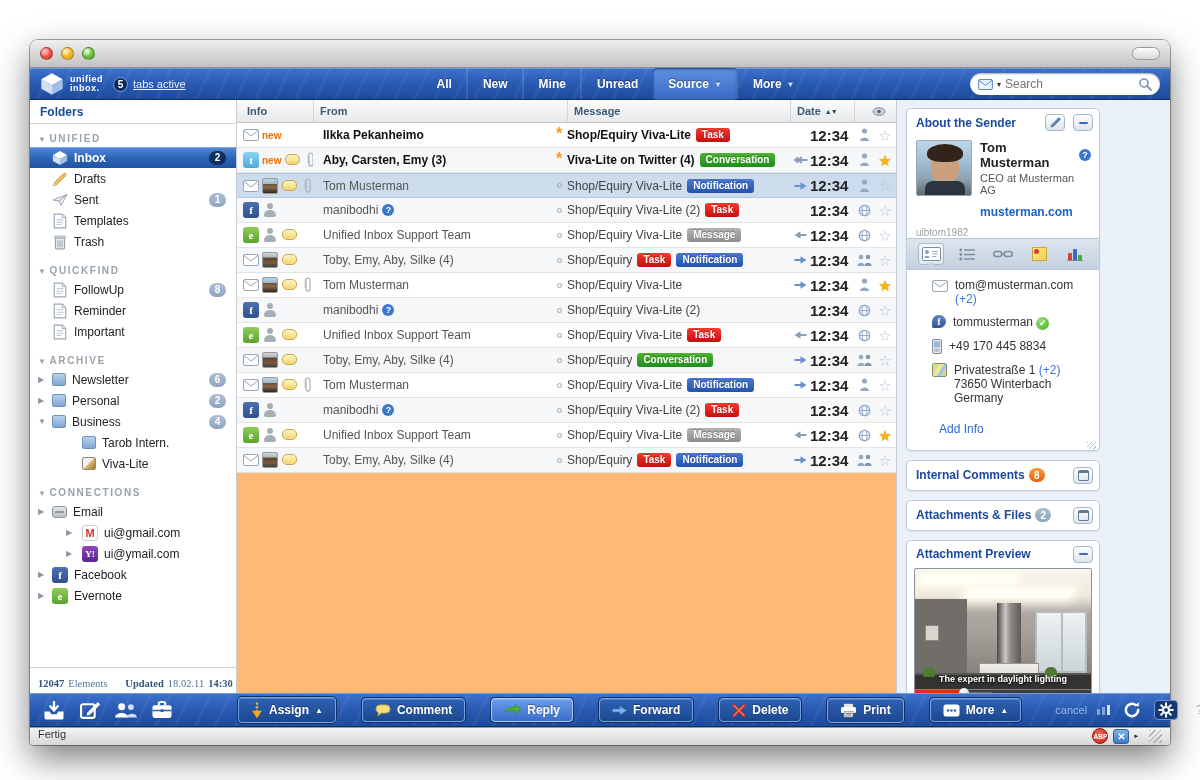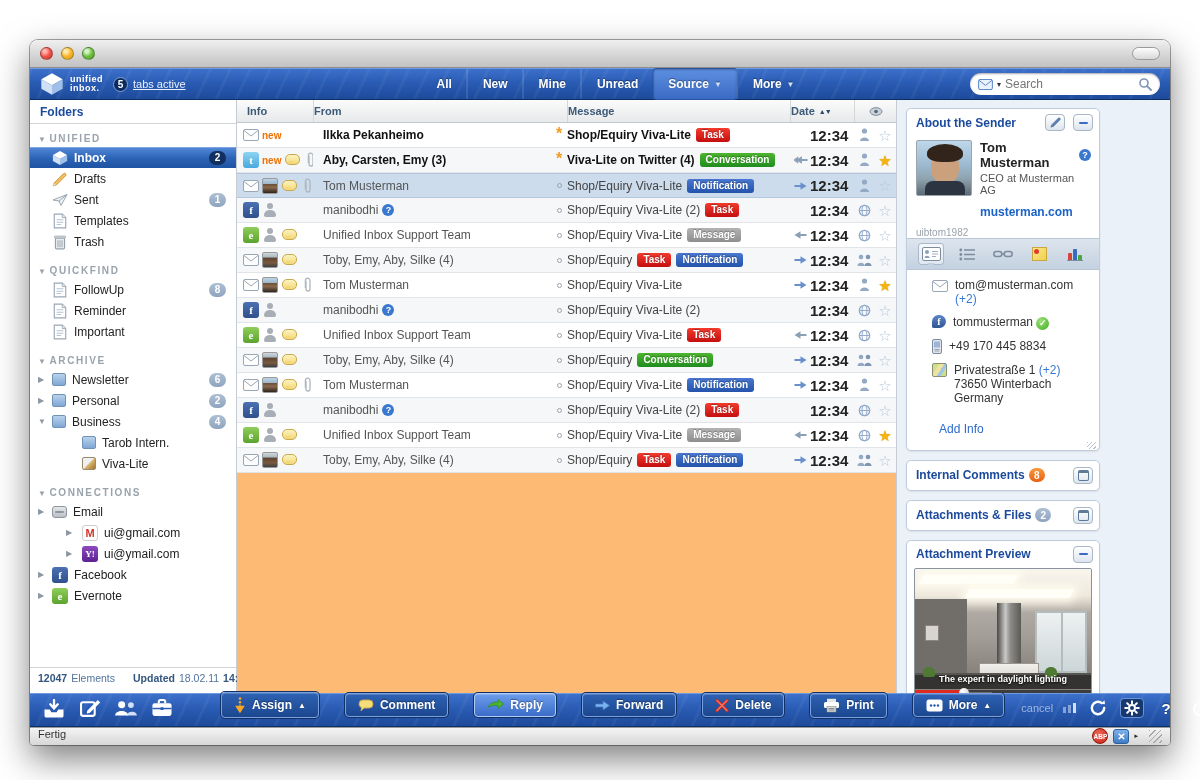--- a/index.html
+++ b/index.html
@@ -60,29 +60,29 @@
   .sitem .tri { position:absolute; left:8px; font-size:8px; color:#8b97a3; width:10px; }
   .sitem.ind1 { padding-left:52px; } .sitem.ind1 .tri { left:36px; }
   .sitem.ind2 { padding-left:52px; }
   .sitem .slabel { margin-left:6px; white-space:nowrap; }
   .sitem .sbadge { margin-left:auto; margin-right:10px; background:linear-gradient(180deg,#aebfd4,#8ea4bf);
     color:#fff; font-size:10px; font-weight:bold; min-width:17px; height:14px; border-radius:8px;
     display:flex; align-items:center; justify-content:center; padding:0 5px; }
   .sitem.sel { background:linear-gradient(180deg,#548ad9 0%,#2c62b4 55%,#1f53a3 100%); color:#fff; font-weight:bold;
     box-shadow:inset 0 1px 0 rgba(255,255,255,.25); }
   .sitem.sel .sbadge { background:#11305f; }
-  .sb-footer { flex:0 0 26px; border-top:1px solid #d0d5da; display:flex; align-items:flex-start; padding:4px 8px;
-    font-size:10.5px; color:#51749e; gap:4px; white-space:nowrap; }
+  .sb-footer { flex:0 0 26px; border-top:1px solid #d0d5da; display:flex; align-items:flex-end; padding:4px 8px;
+    font-size:10.5px; color:#51749e; gap:4px; white-space:nowrap;font-family:Liberation Serif, serif; }
   .sb-footer b { color:#33567f; }
 
   
   .list { flex:1; display:flex; flex-direction:column; border-right:1px solid #c6ccd2; min-width:0; background:#fdba74; }
   .lhead { height:23px; flex:0 0 23px; background:linear-gradient(180deg,#fbfbfb,#e7e9ea);
     border-bottom:1px solid #c3c7ca; display:flex; align-items:center; font-size:11px; font-weight:bold; color:#3d5a78; }
-  .lhead .hc { border-left:1px solid #d4d7da; height:100%; display:flex; align-items:center; }
+  .lhead .hc { border-left:1px solid #d4d7da; height:100%; display:flex; align-items:center; padding-left:6px; }
   .lhead .hc:first-child { border-left:none; padding-left:10px; }
   .sortarrows { font-size:7px; color:#2c4a68; margin-left:4px; letter-spacing:-1px; }
 
   .row { height:25px; flex:0 0 25px; display:flex; align-items:center; border-bottom:1px solid #e2e5e8; font-size:12px; cursor:pointer; background:#fff; }
   .row.alt { background:#f5f7f9; }
   .row.sel { background:#ccdcec; border-top:1px solid #b3c7dd; border-bottom:1px solid #b3c7dd; }
 
   .c-info { width:76px; flex:0 0 76px; display:flex; align-items:center; gap:3px; padding-left:6px; overflow:hidden; }
   .c-from { width:238px; flex:0 0 238px; display:flex; align-items:center; gap:4px; padding-left:10px; color:#555; overflow:hidden; white-space:nowrap; }
   .c-pre  { width:16px; flex:0 0 16px; display:flex; justify-content:center; }
@@ -195,21 +195,21 @@
   .v-prog { position:absolute; bottom:20px; left:0; right:0; height:7px; background:#3d3d3d; }
   .v-prog .played { position:absolute; left:0; top:0; bottom:0; width:27%; background:#e02a1e; }
   .v-prog .buffered { position:absolute; left:27%; top:2px; bottom:2px; width:17%; background:#6e6e6e; }
   .v-prog .knob { position:absolute; left:25%; top:-1.5px; width:10px; height:10px; border-radius:50%; background:radial-gradient(circle at 35% 30%,#fff,#c9c9c9); }
   .v-ctrl { position:absolute; bottom:0; left:0; right:0; height:20px; background:linear-gradient(180deg,#2e2e2e,#0d0d0d);
     display:flex; align-items:center; padding:0 6px; gap:6px; color:#eee; font-size:8.5px; }
   .v-pause i { display:inline-block; width:2.5px; height:9px; background:#eee; margin:0 1px; }
   .v-q { margin-left:auto; color:#bbb; }
 
   
-  .toolbar { height:34px; flex:0 0 34px; display:flex; align-items:flex-end; padding:8px 12px; gap:7px; }
+  .toolbar { height:34px; flex:0 0 34px; display:flex; align-items:center; padding:8px 12px; gap:24px; }
   .tbi { width:24px; height:20px; display:flex; align-items:center; justify-content:center; cursor:pointer; }
   .tb-left { display:flex; gap:12px; margin-right:40px; }
   .tbtns { display:flex; gap:26px; align-items:center; margin:0 auto; }
   .tb { display:flex; align-items:center; gap:6px; background:linear-gradient(180deg,#2e62b4,#1c478f);
     border:1px solid #7aa0e0; box-shadow:0 0 0 1px #113064, inset 0 1px 0 rgba(255,255,255,.2);
     border-radius:4px; color:#fff; font-weight:bold; font-size:12px; padding:4px 12px; cursor:pointer;
     font-family:"Liberation Sans",sans-serif; text-shadow:0 -1px 1px rgba(0,0,0,.4); }
   .tb.act { background:linear-gradient(180deg,#6d9ceb,#3b6dc9); border-color:#b0cbf4; }
   .tb .dd { font-size:8px; }
   .tb-right { display:flex; align-items:center; gap:10px; margin-left:10px; }

